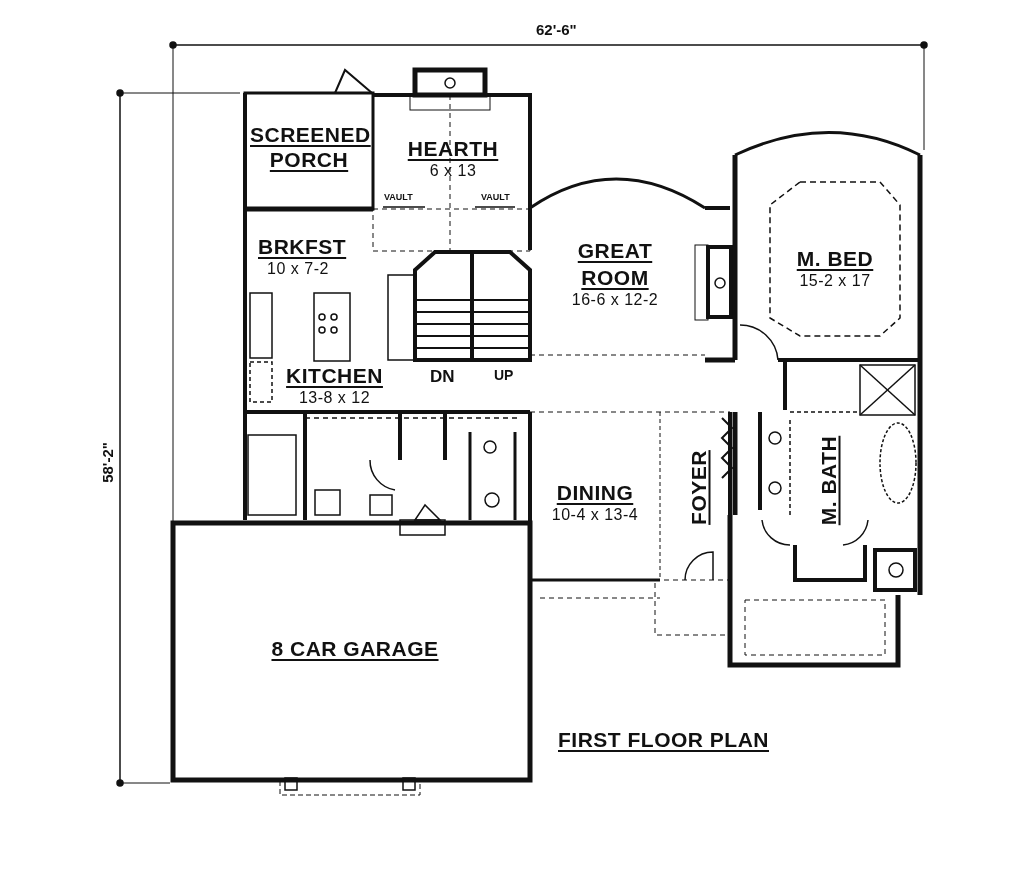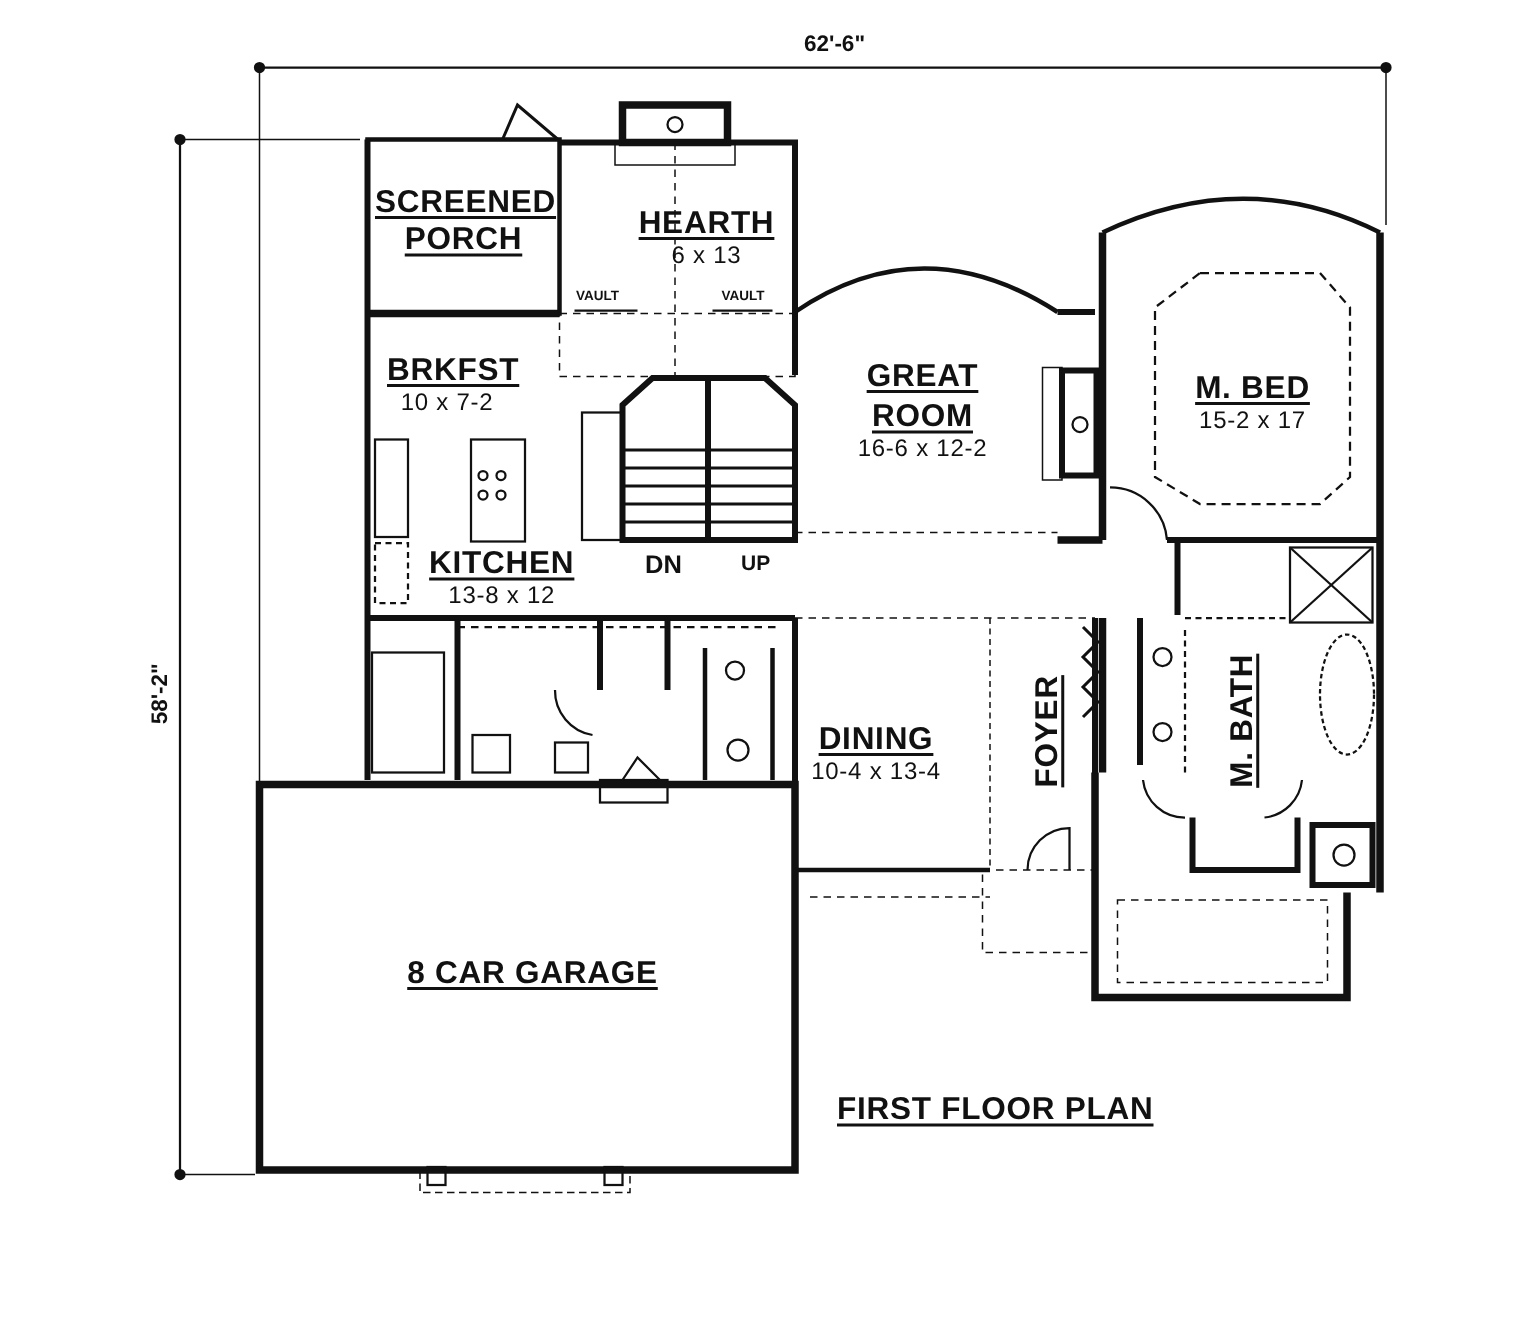--- a/index.html
+++ b/index.html
@@ -153,21 +153,21 @@
 </svg>
 
 <div class="lbl overall" style="left:536px; top:22px;">62'-6"</div>
 <div class="lbl overall vert" style="left:82px; top:455px; width:50px;">58'-2"</div>
 
 <div class="lbl" style="left:250px; top:124px; width:118px;">
   <div class="name">SCREENED</div>
   <div class="name" style="margin-top:4px;">PORCH</div>
 </div>
 
-<div class="lbl" style="left:416px; top:138px; width:110px;">
+<div class="lbl" style="left:398px; top:138px; width:110px;">
   <div class="name">HEARTH</div>
   <div class="dim">6 x 13</div>
 </div>
 <div class="lbl small" style="left:384px; top:193px;">VAULT</div>
 <div class="lbl small" style="left:481px; top:193px;">VAULT</div>
 
 <div class="lbl" style="left:258px; top:236px; width:80px; text-align:center;">
   <div class="name">BRKFST</div>
   <div class="dim">10 x 7-2</div>
 </div>
@@ -184,21 +184,21 @@
   <div class="name">GREAT</div>
   <div class="name" style="margin-top:6px;">ROOM</div>
   <div class="dim">16-6 x 12-2</div>
 </div>
 
 <div class="lbl" style="left:780px; top:236px; width:110px;margin-top:12px;">
   <div class="name">M. BED</div>
   <div class="dim">15-2 x 17</div>
 </div>
 
-<div class="lbl" style="left:524px; top:482px; width:120px;">
+<div class="lbl" style="left:535px; top:482px; width:120px;">
   <div class="name">DINING</div>
   <div class="dim">10-4 x 13-4</div>
 </div>
 
 <div class="lbl vert" style="left:658px; top:477px; width:80px;">
   <div class="name">FOYER</div>
 </div>
 
 <div class="lbl vert" style="left:778px; top:470px; width:100px;">
   <div class="name">M. BATH</div>

